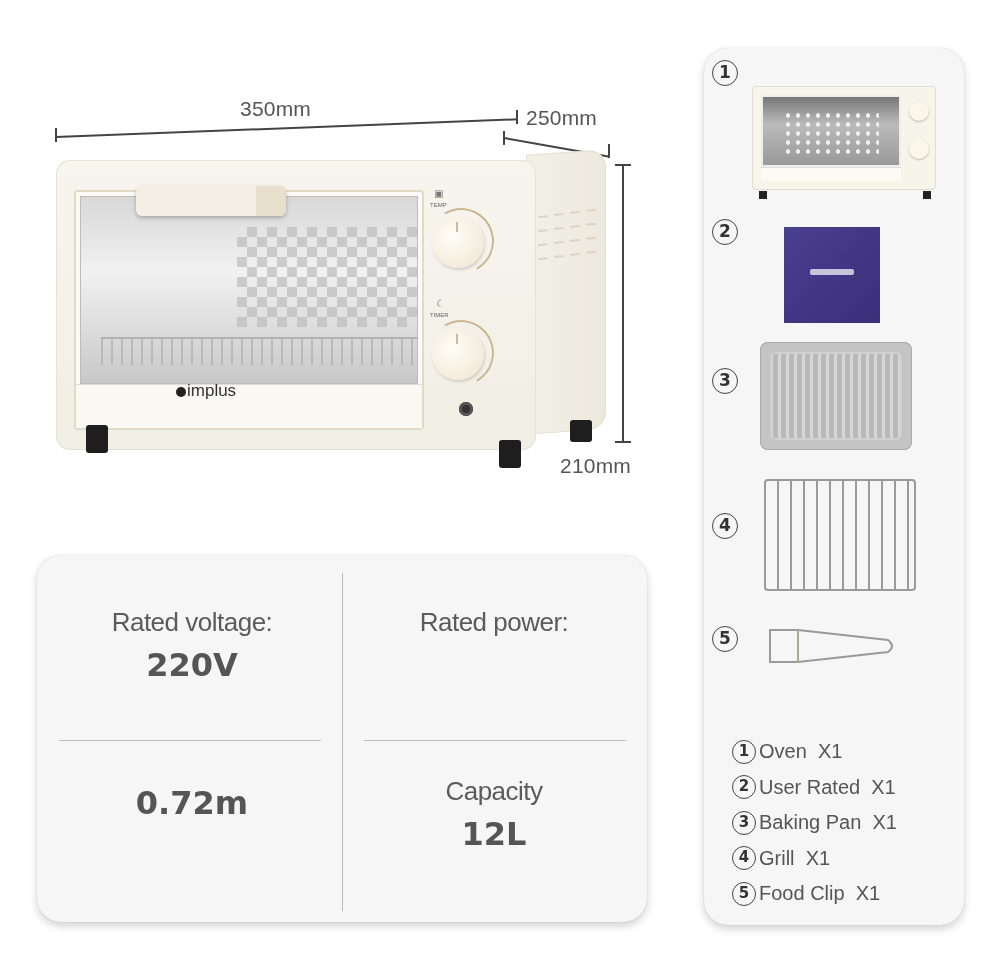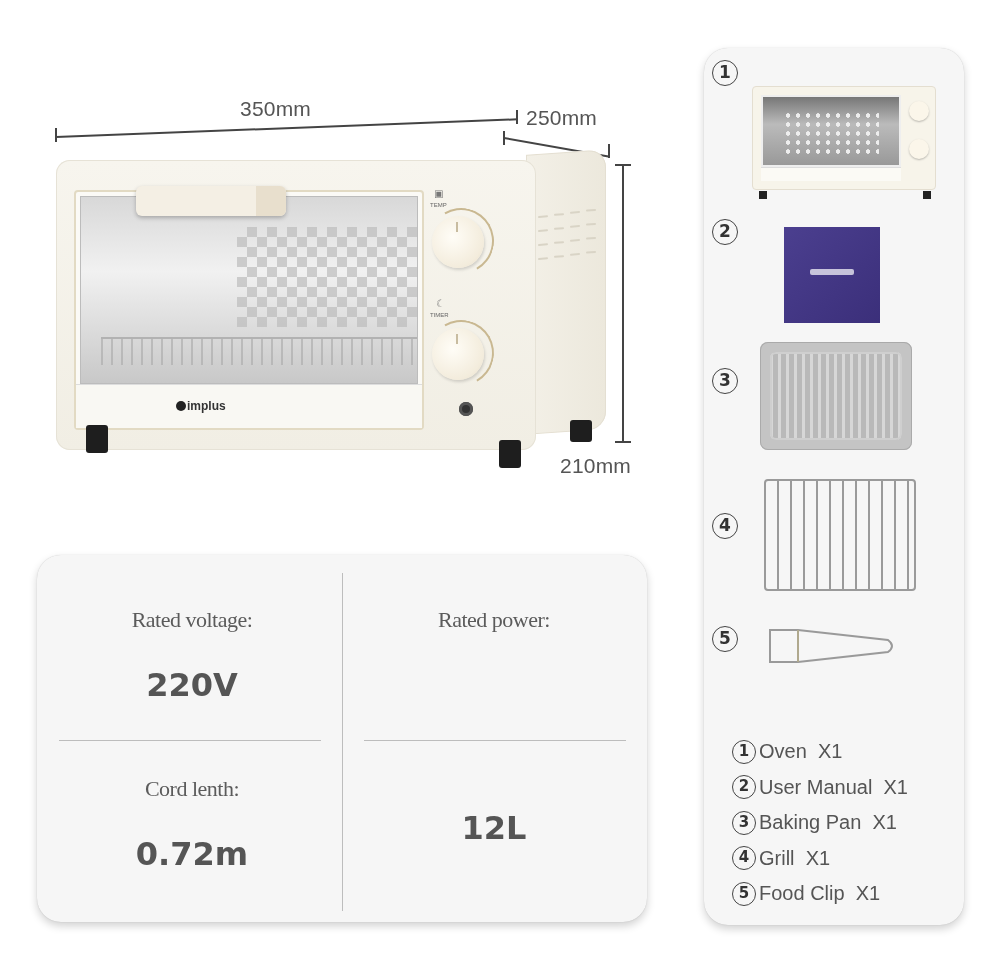--- a/index.html
+++ b/index.html
@@ -32,42 +32,42 @@
     background-size: 20px 20px; background-position: 0 0, 10px 10px; opacity: 0.7; }
   .window .rack { position: absolute; left: 20px; right: 0; top: 140px; height: 28px;
     background: repeating-linear-gradient(90deg, #a9a9a9 0 2px, transparent 2px 10px); opacity: 0.6;
     border-top: 2px solid #999; }
   .handle { position: absolute; left: 60px; top: -6px; width: 150px; height: 30px;
     background: #f4efe4; border-radius: 6px; box-shadow: 0 2px 4px rgba(0,0,0,0.25); }
   .handle::after { content: ""; position: absolute; right: 0; top: 0; width: 30px; height: 30px;
     background: #e8dfcd; border-radius: 0 6px 6px 0; }
   .door-bottom { position: absolute; left: 0; right: 0; bottom: 0; height: 44px; background: #f9f8f3;
     border-top: 1px solid #ddd; }
-  .brand { position: absolute; left: 100px; bottom: 15px; font-size: 12px; font-weight: bold; color: #333; }
+  .brand { position: absolute; left: 100px; bottom: 27px; font-size: 17px; font-weight: normal; color: #333; }
   .brand .dot { display: inline-block; width: 10px; height: 10px; border-radius: 50%; background: #222; vertical-align: -1px; margin-right: 1px; }
 
   .knob { position: absolute; width: 52px; height: 52px; border-radius: 50%;
     background: radial-gradient(circle at 40% 40%, #fffdf7 0%, #f3ecdc 70%, #e7dcc4 100%);
     box-shadow: 1px 2px 3px rgba(0,0,0,0.15); }
   .knob::after { content: ""; position: absolute; left: 24px; top: 6px; width: 2px; height: 10px; background: #c8bca0; }
   .knob-arc { position: absolute; width: 66px; height: 66px; border-radius: 50%;
     border: 2px solid transparent; border-right-color: #c9b891; border-top-color: #c9b891; transform: rotate(15deg); }
   .knob-label { position: absolute; font-size: 6px; color: #666; text-align: center; }
   .knob-icon { position: absolute; font-size: 10px; color: #777; }
   .power-light { position: absolute; width: 14px; height: 14px; border-radius: 50%; background: #333; box-shadow: inset 0 0 0 3px #555; }
   .foot { position: absolute; width: 22px; height: 28px; background: #1e1e1e; border-radius: 3px; }
 
   
   .specs { position: absolute; left: 37px; top: 555px; width: 610px; height: 367px;
     background: #f6f6f6; border-radius: 24px; box-shadow: 0 4px 8px rgba(0,0,0,0.18), 0 0 1px rgba(0,0,0,0.2); }
   .specs .vdiv { position: absolute; left: 305px; top: 18px; width: 1px; height: 338px; background: #bdbdbd; }
   .specs .hdiv { position: absolute; top: 185px; height: 1px; background: #bdbdbd; }
   .spec-cell { position: absolute; width: 290px; text-align: center; }
-  .spec-label { font-size: 22px; color: #5b5b5b; font-family: Liberation Serif, serif; font-weight: normal; letter-spacing: -0.5px; }
-  .spec-value { font-size: 32px; color: #555; font-weight: bold; margin-top: 33px; font-family: "DejaVu Sans", sans-serif; }
+  .spec-label { font-size: 26px; color: #5b5b5b; font-family: Liberation Sans, sans-serif; font-weight: normal; letter-spacing: -0.5px; }
+  .spec-value { font-size: 32px; color: #555; font-weight: bold; margin-top: 8px; font-family: "DejaVu Sans", sans-serif; }
 
   
   .package { position: absolute; left: 704px; top: 48px; width: 260px; height: 877px;
     background: #f6f6f6; border-radius: 24px; box-shadow: 0 4px 8px rgba(0,0,0,0.18), 0 0 1px rgba(0,0,0,0.2); }
   .num { position: absolute; width: 26px; height: 26px; border: 1.5px solid #444; border-radius: 50%;
     font-size: 17px; line-height: 23px; text-align: center; font-weight: bold; color: #333;
     font-family: "DejaVu Sans", sans-serif; }
   .mini-oven { position: absolute; left: 48px; top: 38px; width: 184px; height: 104px;
     background: #f7f4ea; border: 1px solid #e4ded0; border-radius: 4px; }
   .mini-oven .win { position: absolute; left: 8px; top: 8px; width: 140px; height: 72px;
@@ -168,24 +168,24 @@
   <div class="hdiv" style="left:327px; width:262px;"></div>
 
   <div class="spec-cell" style="left:10px; top:52px;">
     <div class="spec-label">Rated voltage:</div>
     <div class="spec-value">220V</div>
   </div>
   <div class="spec-cell" style="left:312px; top:52px;">
     <div class="spec-label">Rated power:</div>
   </div>
   <div class="spec-cell" style="left:10px; top:221px;">
-    <div class="spec-label">Cord lenth:</div>
     <div class="spec-value">0.72m</div>
   </div>
   <div class="spec-cell" style="left:312px; top:221px;">
+    <div class="spec-label">Capacity</div>
     <div class="spec-value">12L</div>
   </div>
 </div>
 
 <div class="package">
   <div class="num" style="left:8px; top:12px;">1</div>
   <div class="mini-oven">
     <div class="win"></div>
     <div class="bar"></div>
     <div class="mknob" style="top:14px;"></div>
@@ -213,21 +213,21 @@
     <path d="M30 4 L30 36" stroke="#b0a98e" stroke-width="2"></path>
   </svg>
 
   <div class="list">
     <div class="list-item">
       <span class="num-s">1</span>
       <span>Oven</span>&nbsp;&nbsp;<span>X1</span>
     </div>
     <div class="list-item">
       <span class="num-s">2</span>
-      <span>User Manual</span>&nbsp;&nbsp;<span>X1</span>
+      <span>User Rated</span>&nbsp;&nbsp;<span>X1</span>
     </div>
     <div class="list-item">
       <span class="num-s">3</span>
       <span>Baking Pan</span>&nbsp;&nbsp;<span>X1</span>
     </div>
     <div class="list-item">
       <span class="num-s">4</span>
       <span>Grill</span>&nbsp;&nbsp;<span>X1</span>
     </div>
     <div class="list-item">

